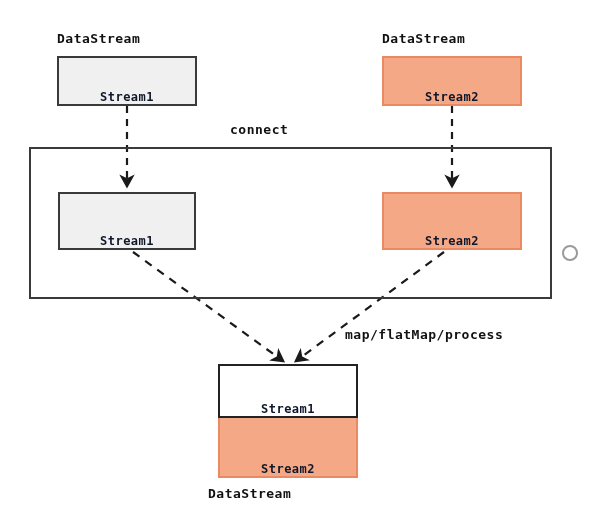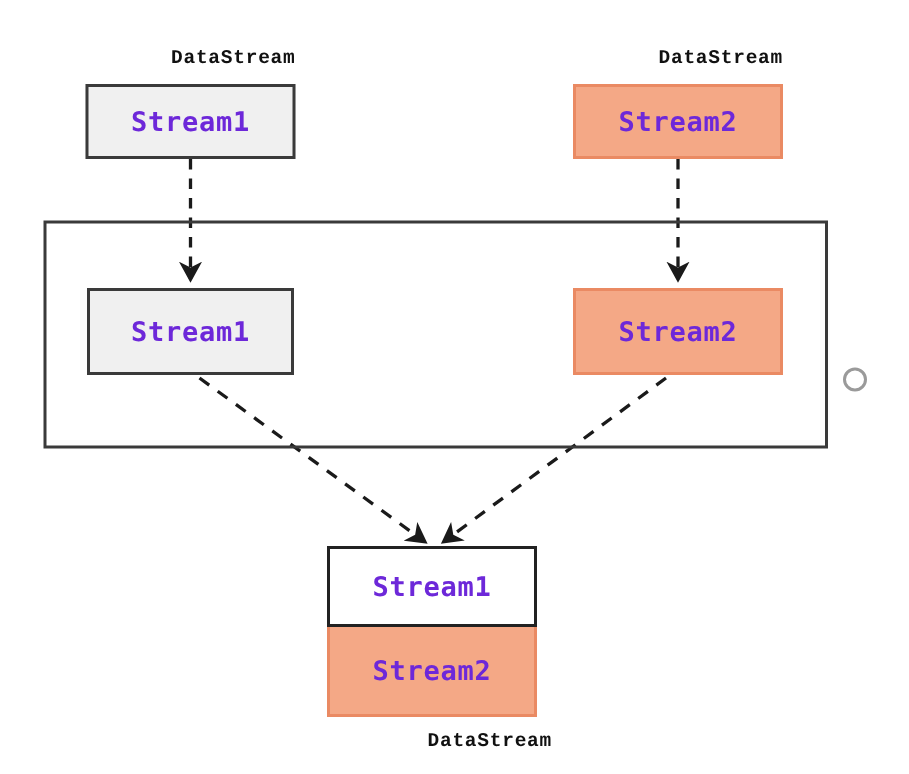--- a/index.html
+++ b/index.html
@@ -25,26 +25,26 @@
     width: 606px;
     height: 516px;
     pointer-events: none;
   }
 
   
   .node {
     position: absolute;
     box-sizing: border-box;
     display: flex;
-    align-items: center;
+    align-items: flex-end;
     justify-content: center;
     font-family: "DejaVu Sans Mono", "Liberation Mono", monospace;
-    font-size: 18px;
+    font-size: 12px;
     font-weight: bold;
-    color: #6d28d9;
+    color: #0f172a;
     letter-spacing: 0.5px;
     z-index: 3;
   }
   .node-gray {
     background: #f0f0f0;
     border: 2px solid #3a3a3a;
   }
   .node-orange {
     background: #f4a886;
     border: 2px solid #ea8a63;
@@ -73,22 +73,21 @@
     position: absolute;
     font-family: "DejaVu Sans Mono", "Liberation Mono", monospace;
     font-size: 13px;
     font-weight: bold;
     color: #111111;
     letter-spacing: 0.5px;
     white-space: nowrap;
     z-index: 4;
   }
   .caption-center {
-    text-align: right;
-    font-family: Liberation Mono, monospace;
+    text-align: left;
   }
 
   
   .handle-circle {
     position: absolute;
     box-sizing: border-box;
     width: 16px;
     height: 16px;
     border: 2px solid #9a9a9a;
     border-radius: 50%;
@@ -122,34 +121,36 @@
   <div class="node node-gray" style="left:57px; top:56px; width:140px; height:50px;">
     <span>Stream1</span>
   </div>
 
   <div class="caption caption-center" style="left:382px; top:31px; width:140px;">DataStream</div>
 
   <div class="node node-orange" style="left:382px; top:56px; width:140px; height:50px;">
     <span>Stream2</span>
   </div>
 
+  <div class="caption caption-center" style="left:230px; top:122px; width:140px;">connect</div>
 
   <div class="container-box" style="left:29px; top:147px; width:523px; height:152px;"></div>
 
   <div class="node node-gray" style="left:58px; top:192px; width:138px; height:58px;">
     <span>Stream1</span>
   </div>
 
   <div class="node node-orange" style="left:382px; top:192px; width:140px; height:58px;">
     <span>Stream2</span>
   </div>
 
 
   <div class="handle-circle" style="left:562px; top:245px;"></div>
 
+  <div class="caption" style="left:345px; top:327px;">map/flatMap/process</div>
 
   <div class="node node-white" style="left:218px; top:364px; width:140px; height:54px;">
     <span>Stream1</span>
   </div>
 
   <div class="node node-orange-flat" style="left:218px; top:418px; width:140px; height:60px;">
     <span>Stream2</span>
   </div>
 
   <div class="caption caption-center" style="left:208px; top:486px; width:160px;">DataStream</div>

